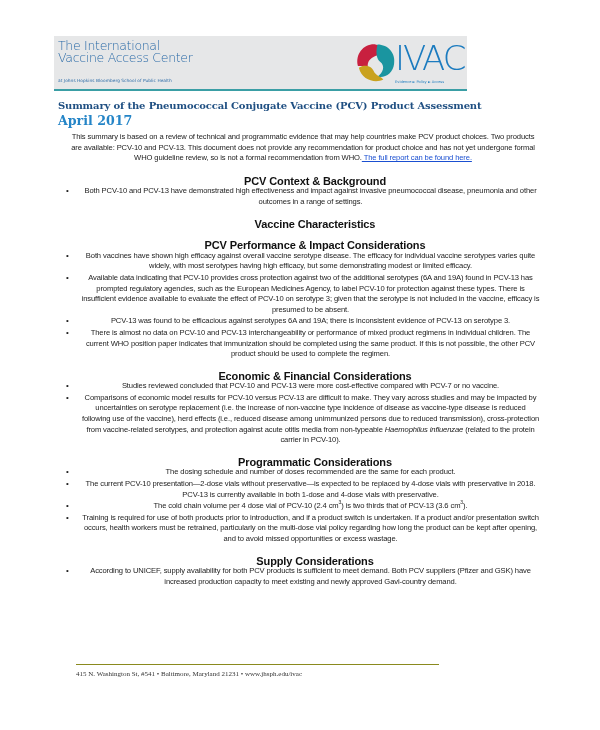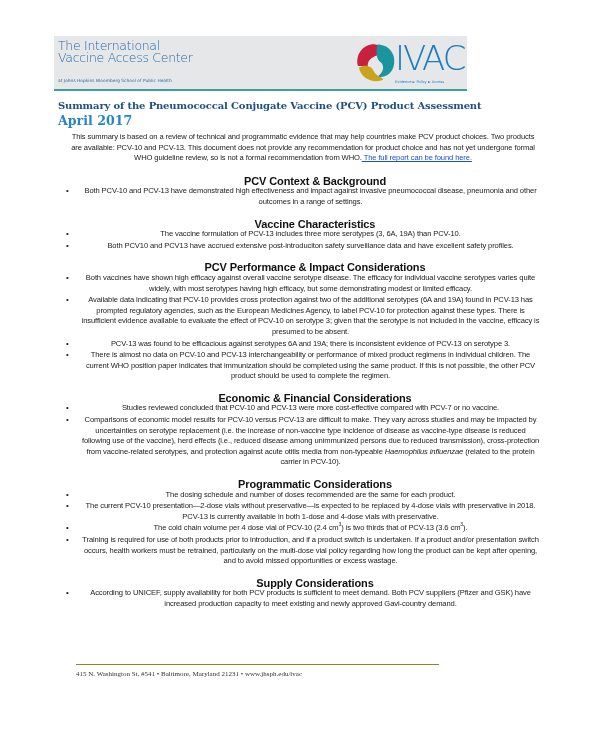--- a/index.html
+++ b/index.html
@@ -107,24 +107,20 @@
 
   <div class="section">
     <h2>PCV Context &amp; Background</h2>
     <ul class="bullets">
       <li>Both PCV-10 and PCV-13 have demonstrated high effectiveness and impact against invasive pneumococcal disease, pneumonia and other outcomes in a range of settings.</li>
     </ul>
   </div>
 
   <div class="section">
     <h2>Vaccine Characteristics</h2>
-    <ul class="bullets">
-      <li>The vaccine formulation of PCV-13 includes three more serotypes (3, 6A, 19A) than PCV-10.</li>
-      <li>Both PCV10 and PCV13 have accrued extensive post-introduciton safety surveillance data and have excellent safety profiles.</li>
-    </ul>
   </div>
 
   <div class="section">
     <h2>PCV Performance &amp; Impact Considerations</h2>
     <ul class="bullets">
       <li>Both vaccines have shown high efficacy against overall vaccine serotype disease.  The efficacy for individual vaccine serotypes varies quite widely, with most serotypes having high efficacy, but some demonstrating modest or limited efficacy.</li>
       <li>Available data indicating that PCV-10 provides cross protection against two of the additional serotypes (6A and 19A) found in PCV-13 has prompted regulatory agencies, such as the European Medicines Agency, to label PCV-10 for protection against these types. There is insufficient evidence available to evaluate the effect of PCV-10 on serotype 3; given that the serotype is not included in the vaccine, efficacy is presumed to be absent.</li>
       <li>PCV-13 was found to be efficacious against serotypes 6A and 19A; there is inconsistent evidence of PCV-13 on serotype 3.</li>
       <li>There is almost no data on PCV-10 and PCV-13 interchangeability or performance of mixed product regimens in individual children. The current WHO position paper indicates that immunization should be completed using the same product. If this is not possible, the other PCV product should be used to complete the regimen.</li>
     </ul>

